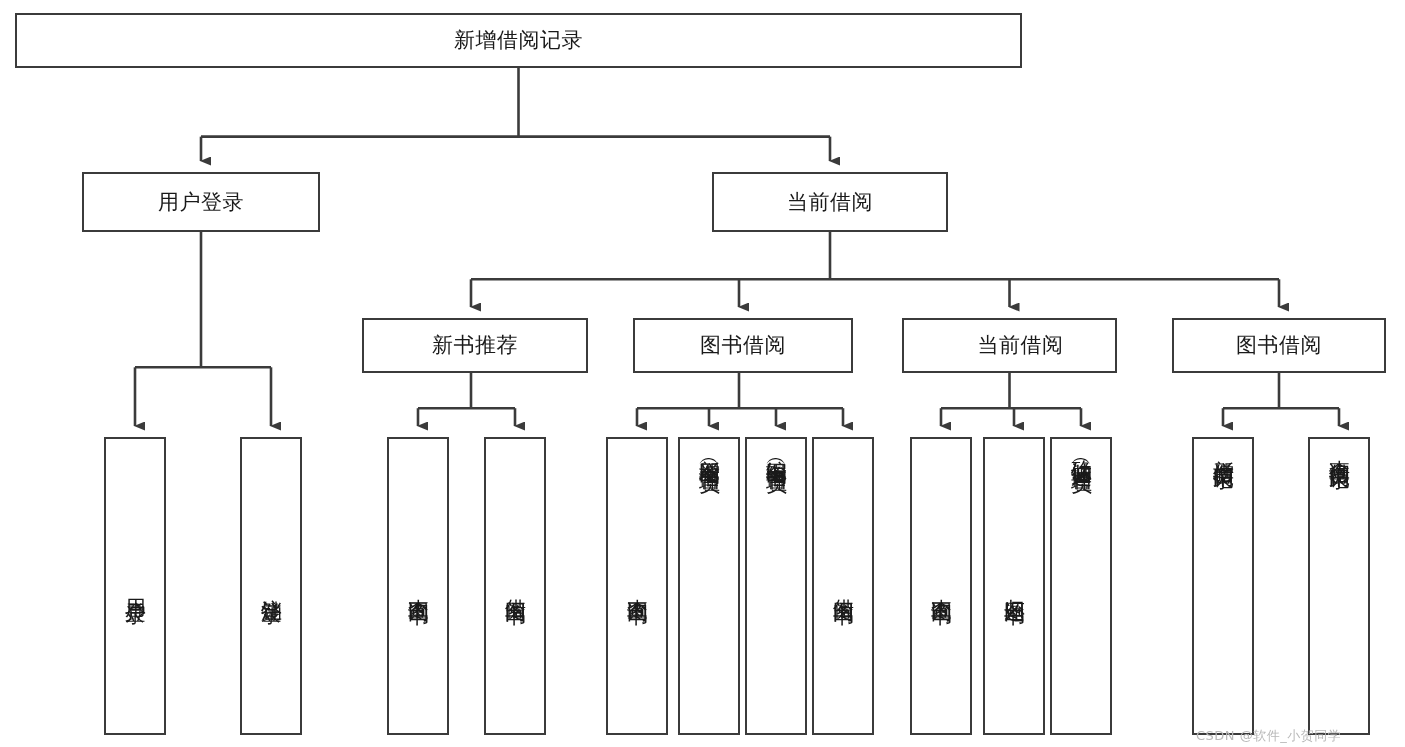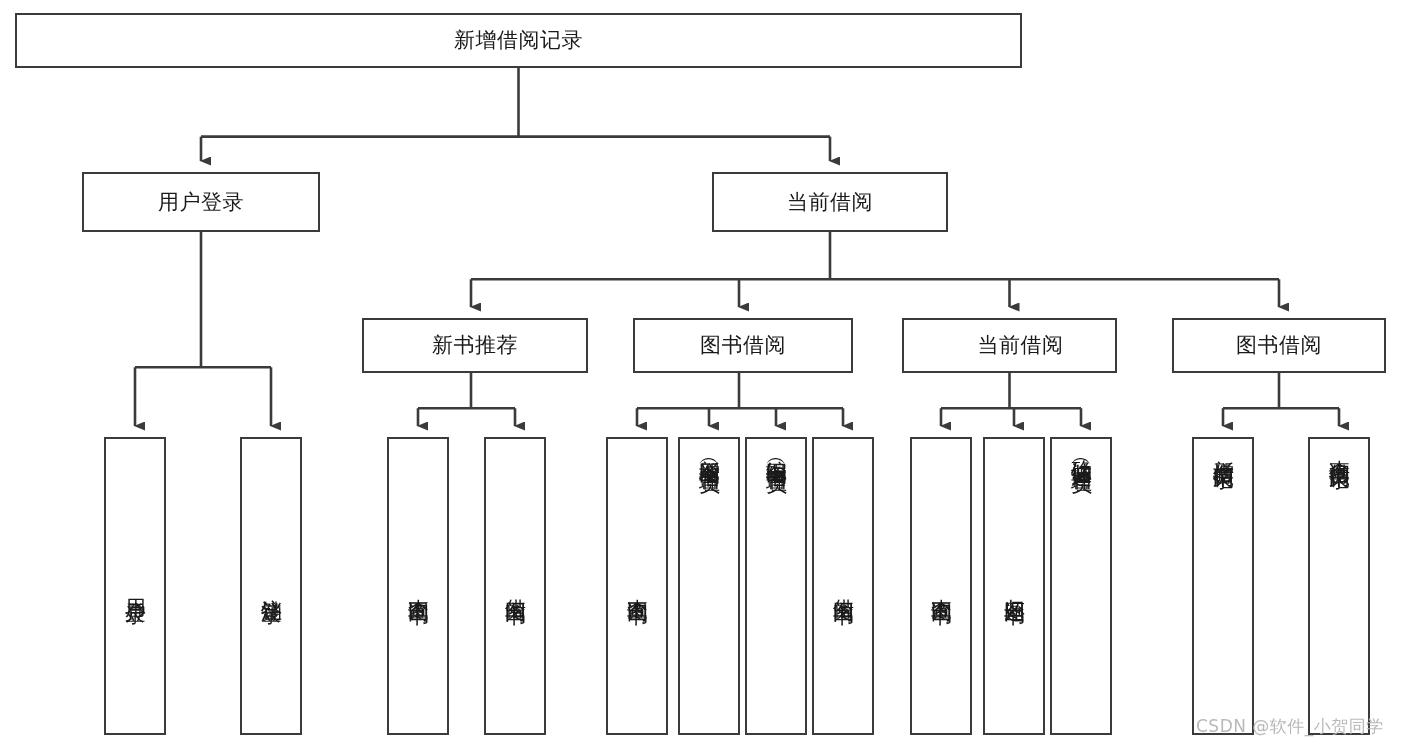--- a/index.html
+++ b/index.html
@@ -58,24 +58,25 @@
     font-size: 21px;
     line-height: 1.0;
     letter-spacing: 2px;
     white-space: nowrap;
   }
   .node.vert.centered {
     align-items: center;
   }
   .watermark {
     position: absolute;
-    font-size: 17px;
+    font-size: 13px;
     color: #b9b9b9;
     white-space: nowrap;
     letter-spacing: 0.5px;
+    margin-top: 12px;
   }
 </style>
 </head>
 <body>
 
 <div id="diagram-root">
   <svg class="edges" viewBox="0 0 1405 747">
     <defs>
       <marker id="arrowhead" markerWidth="9" markerHeight="11" refX="4.5" refY="10" orient="auto" markerUnits="userSpaceOnUse">
         <path d="M0,0 L9,0 L4.5,11 Z" fill="#3b3b3b"></path>

